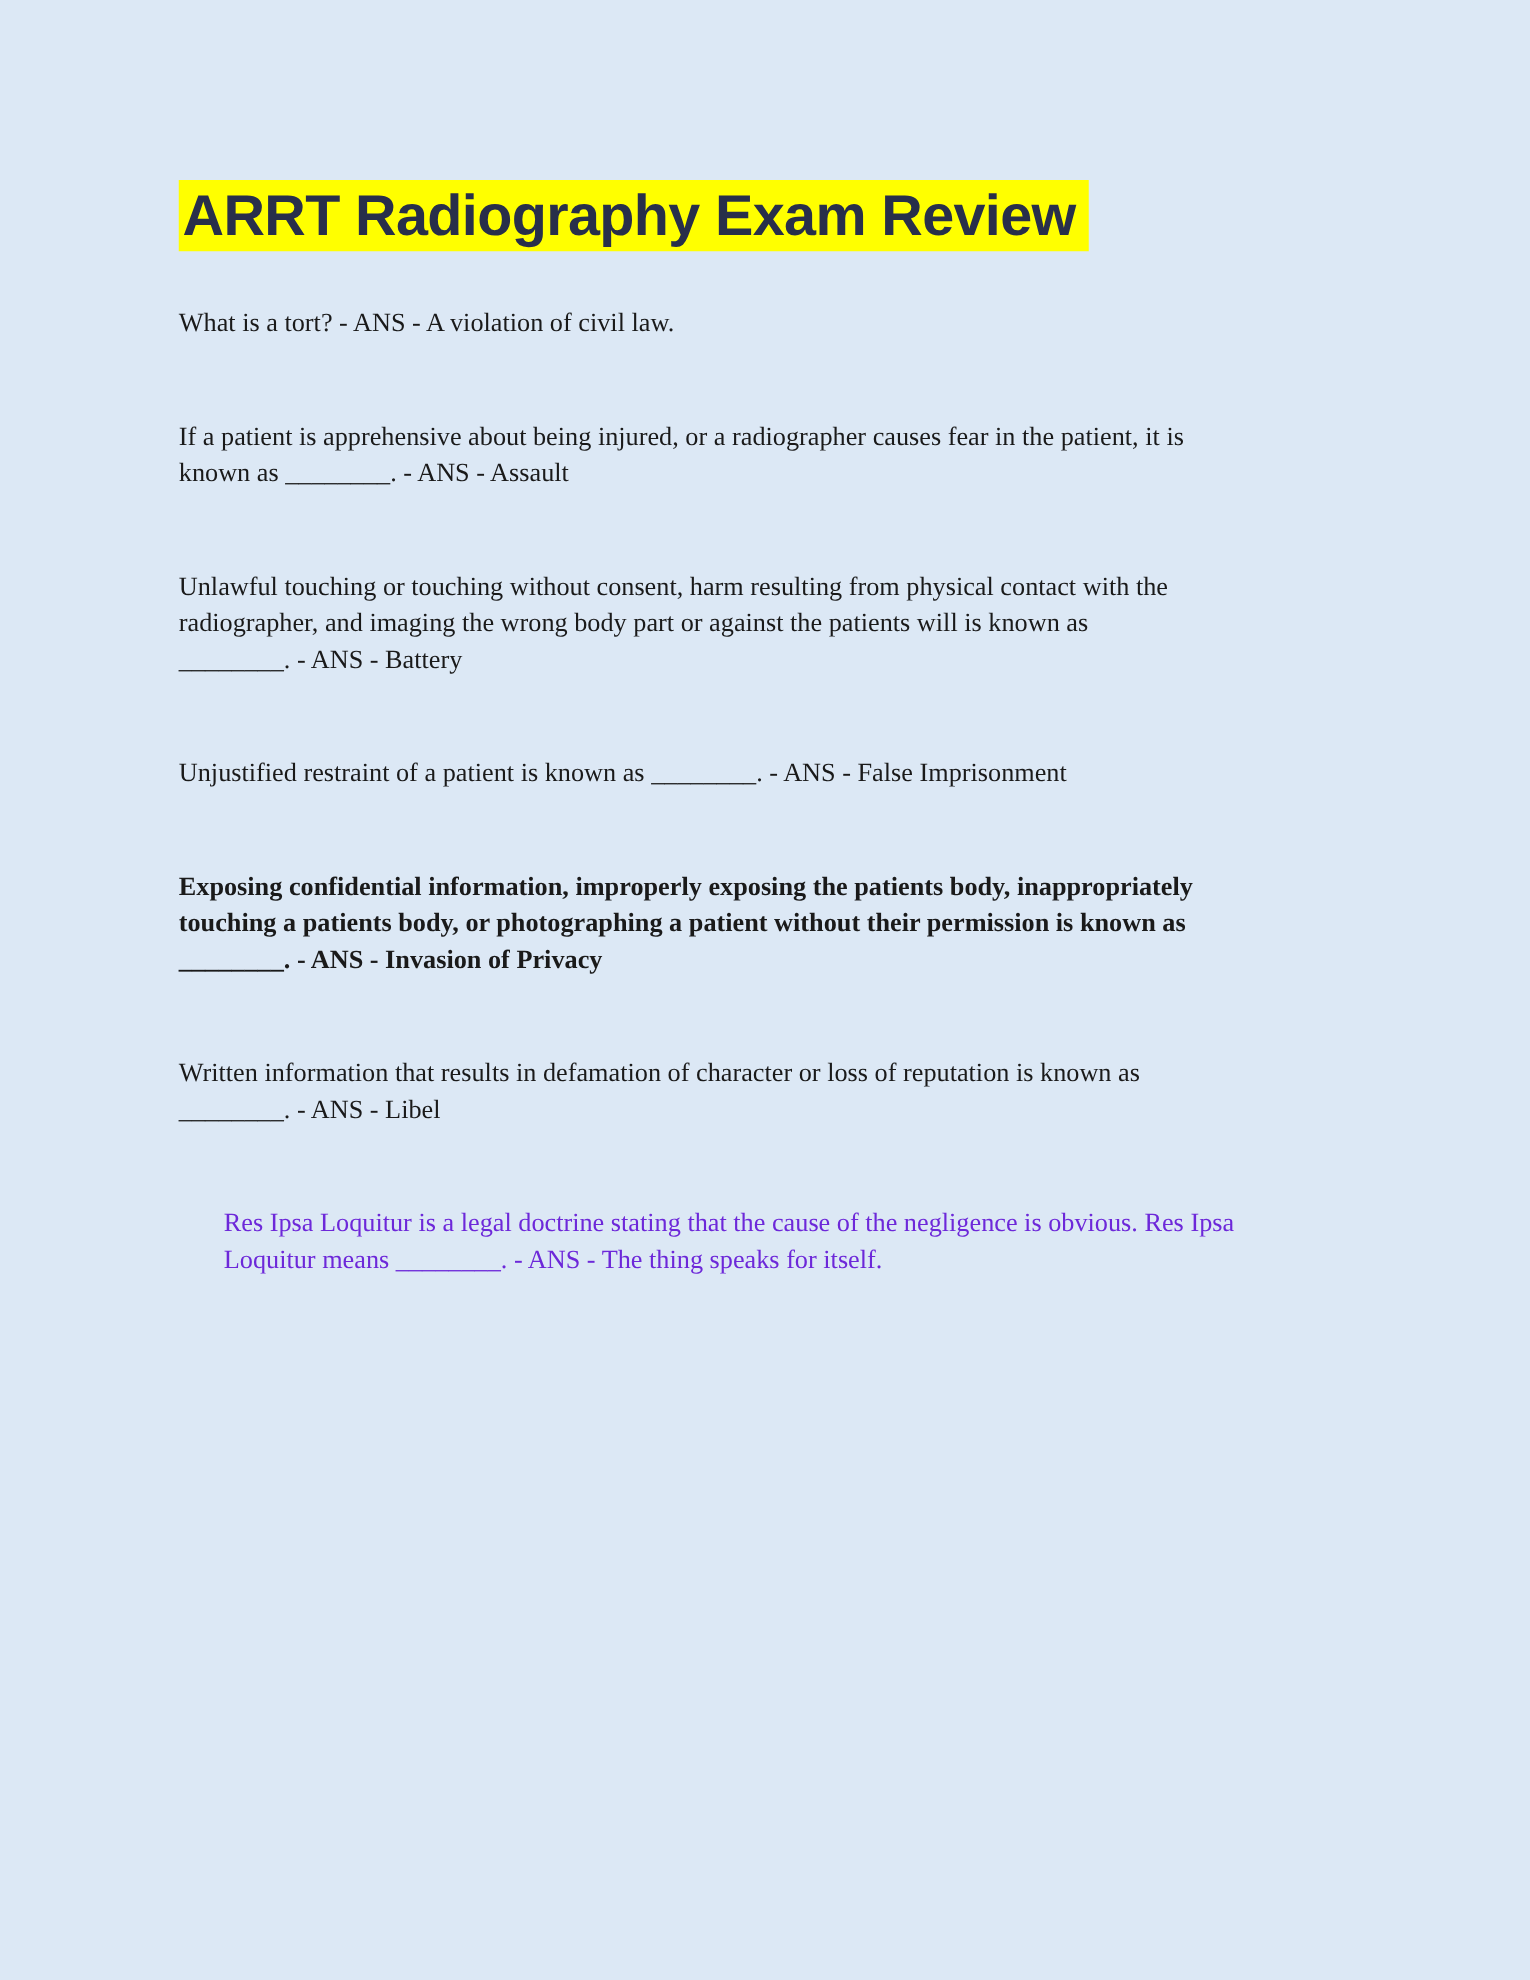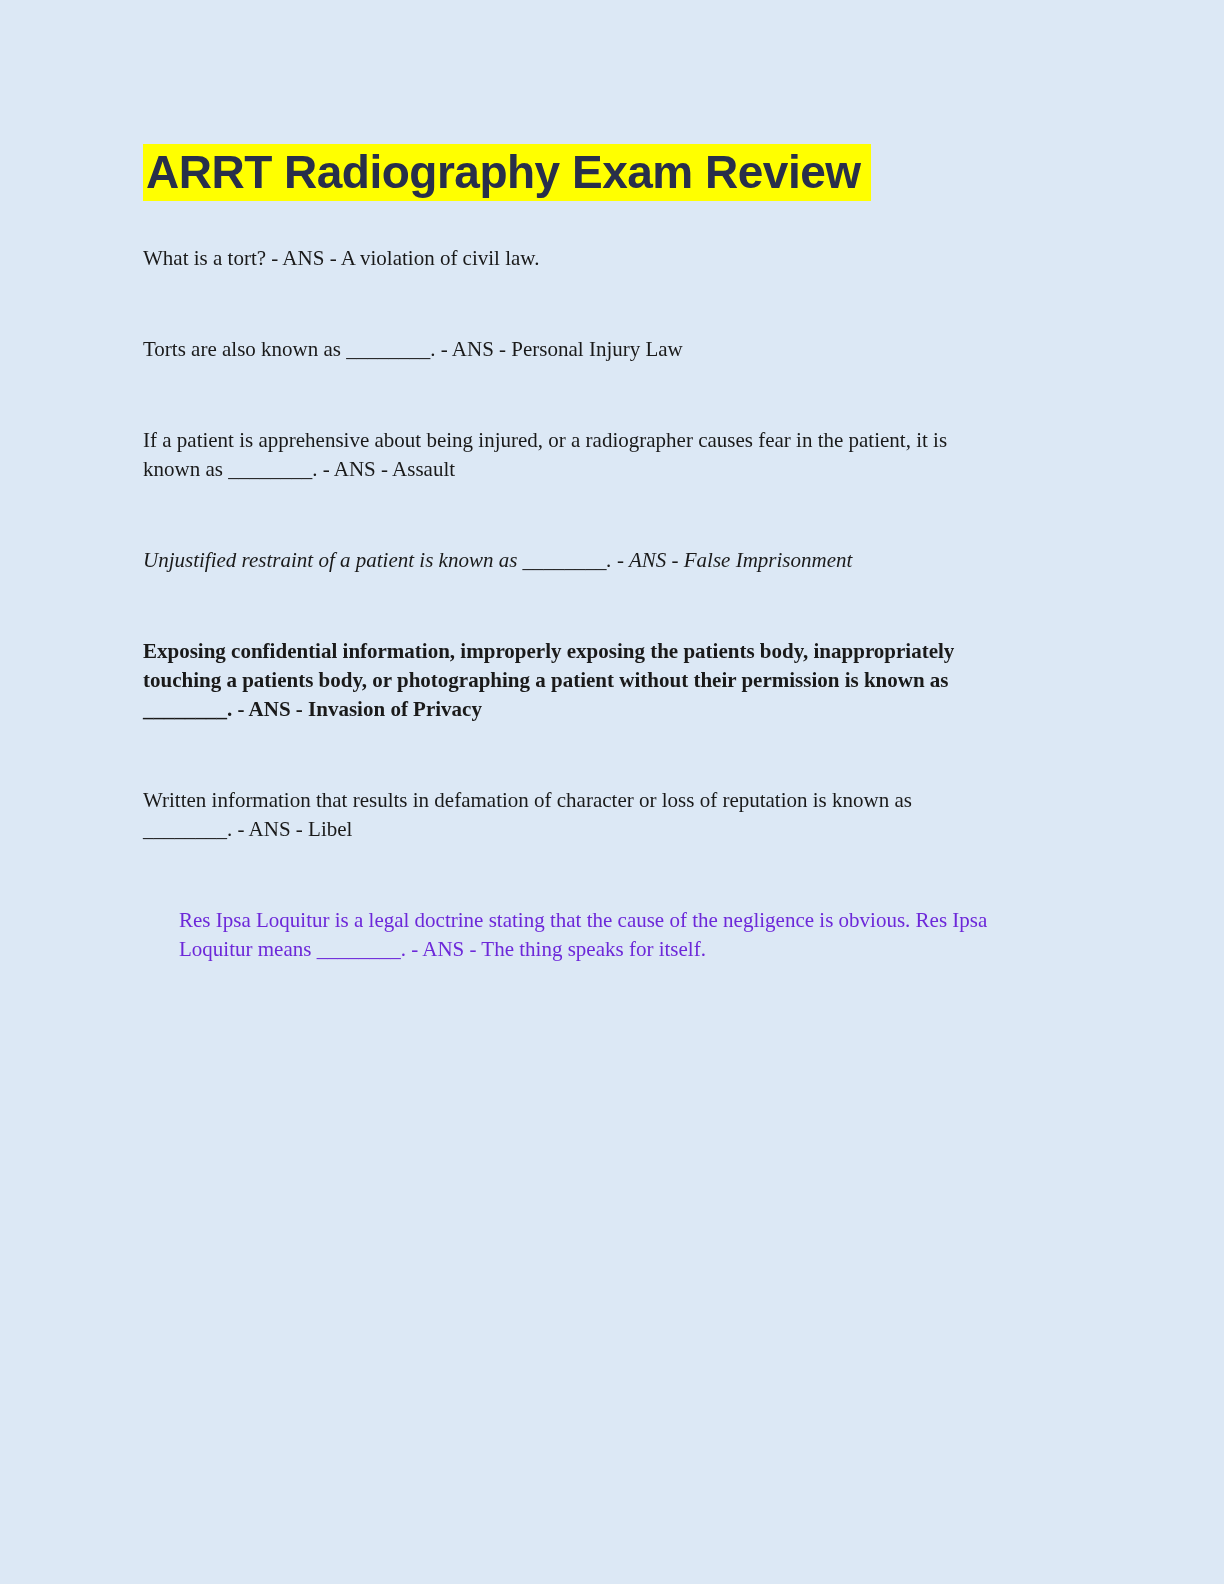--- a/index.html
+++ b/index.html
@@ -54,24 +54,26 @@
 <div class="page" style="background: rgb(220, 232, 245);">
   <div class="content">
 
     <h1 class="title-row" style="margin:0;">
       <span class="title-highlight" style="background: rgb(255, 255, 0); color: rgb(40, 47, 74);">ARRT Radiography Exam Review</span>
       <span class="title-spacer" style="background: rgb(245, 248, 251);"></span>
     </h1>
 
     <div class="qa-list">
       <p class="qa-item" style="color: rgb(26, 26, 26);">What is a tort? - ANS - A violation of civil law.</p>
-      <p class="qa-item" style="color: rgb(26, 26, 26);">Torts are also known as ________. - ANS - Personal Injury Law</p>
       <p class="qa-item" style="color: rgb(26, 26, 26);">If a patient is apprehensive about being injured, or a radiographer causes fear in the patient, it is
 known as ________. - ANS - Assault</p>
-      <p class="qa-item" style="color: rgb(26, 26, 26); font-style: italic;">Unjustified restraint of a patient is known as ________. - ANS - False Imprisonment</p>
+      <p class="qa-item" style="color: rgb(26, 26, 26);">Unlawful touching or touching without consent, harm resulting from physical contact with the
+radiographer, and imaging the wrong body part or against the patients will is known as
+________. - ANS - Battery</p>
+      <p class="qa-item" style="color: rgb(26, 26, 26);">Unjustified restraint of a patient is known as ________. - ANS - False Imprisonment</p>
       <p class="qa-item" style="color: rgb(26, 26, 26); font-weight: bold;">Exposing confidential information, improperly exposing the patients body, inappropriately
 touching a patients body, or photographing a patient without their permission is known as
 ________. - ANS - Invasion of Privacy</p>
       <p class="qa-item" style="color: rgb(26, 26, 26);">Written information that results in defamation of character or loss of reputation is known as
 ________. - ANS - Libel</p>
       <p class="qa-item" style="color: #6d28d9; margin-left: 36px;">Res Ipsa Loquitur is a legal doctrine stating that the cause of the negligence is obvious. Res Ipsa
 Loquitur means ________. - ANS - The thing speaks for itself.</p>
     </div>
 
   </div>

